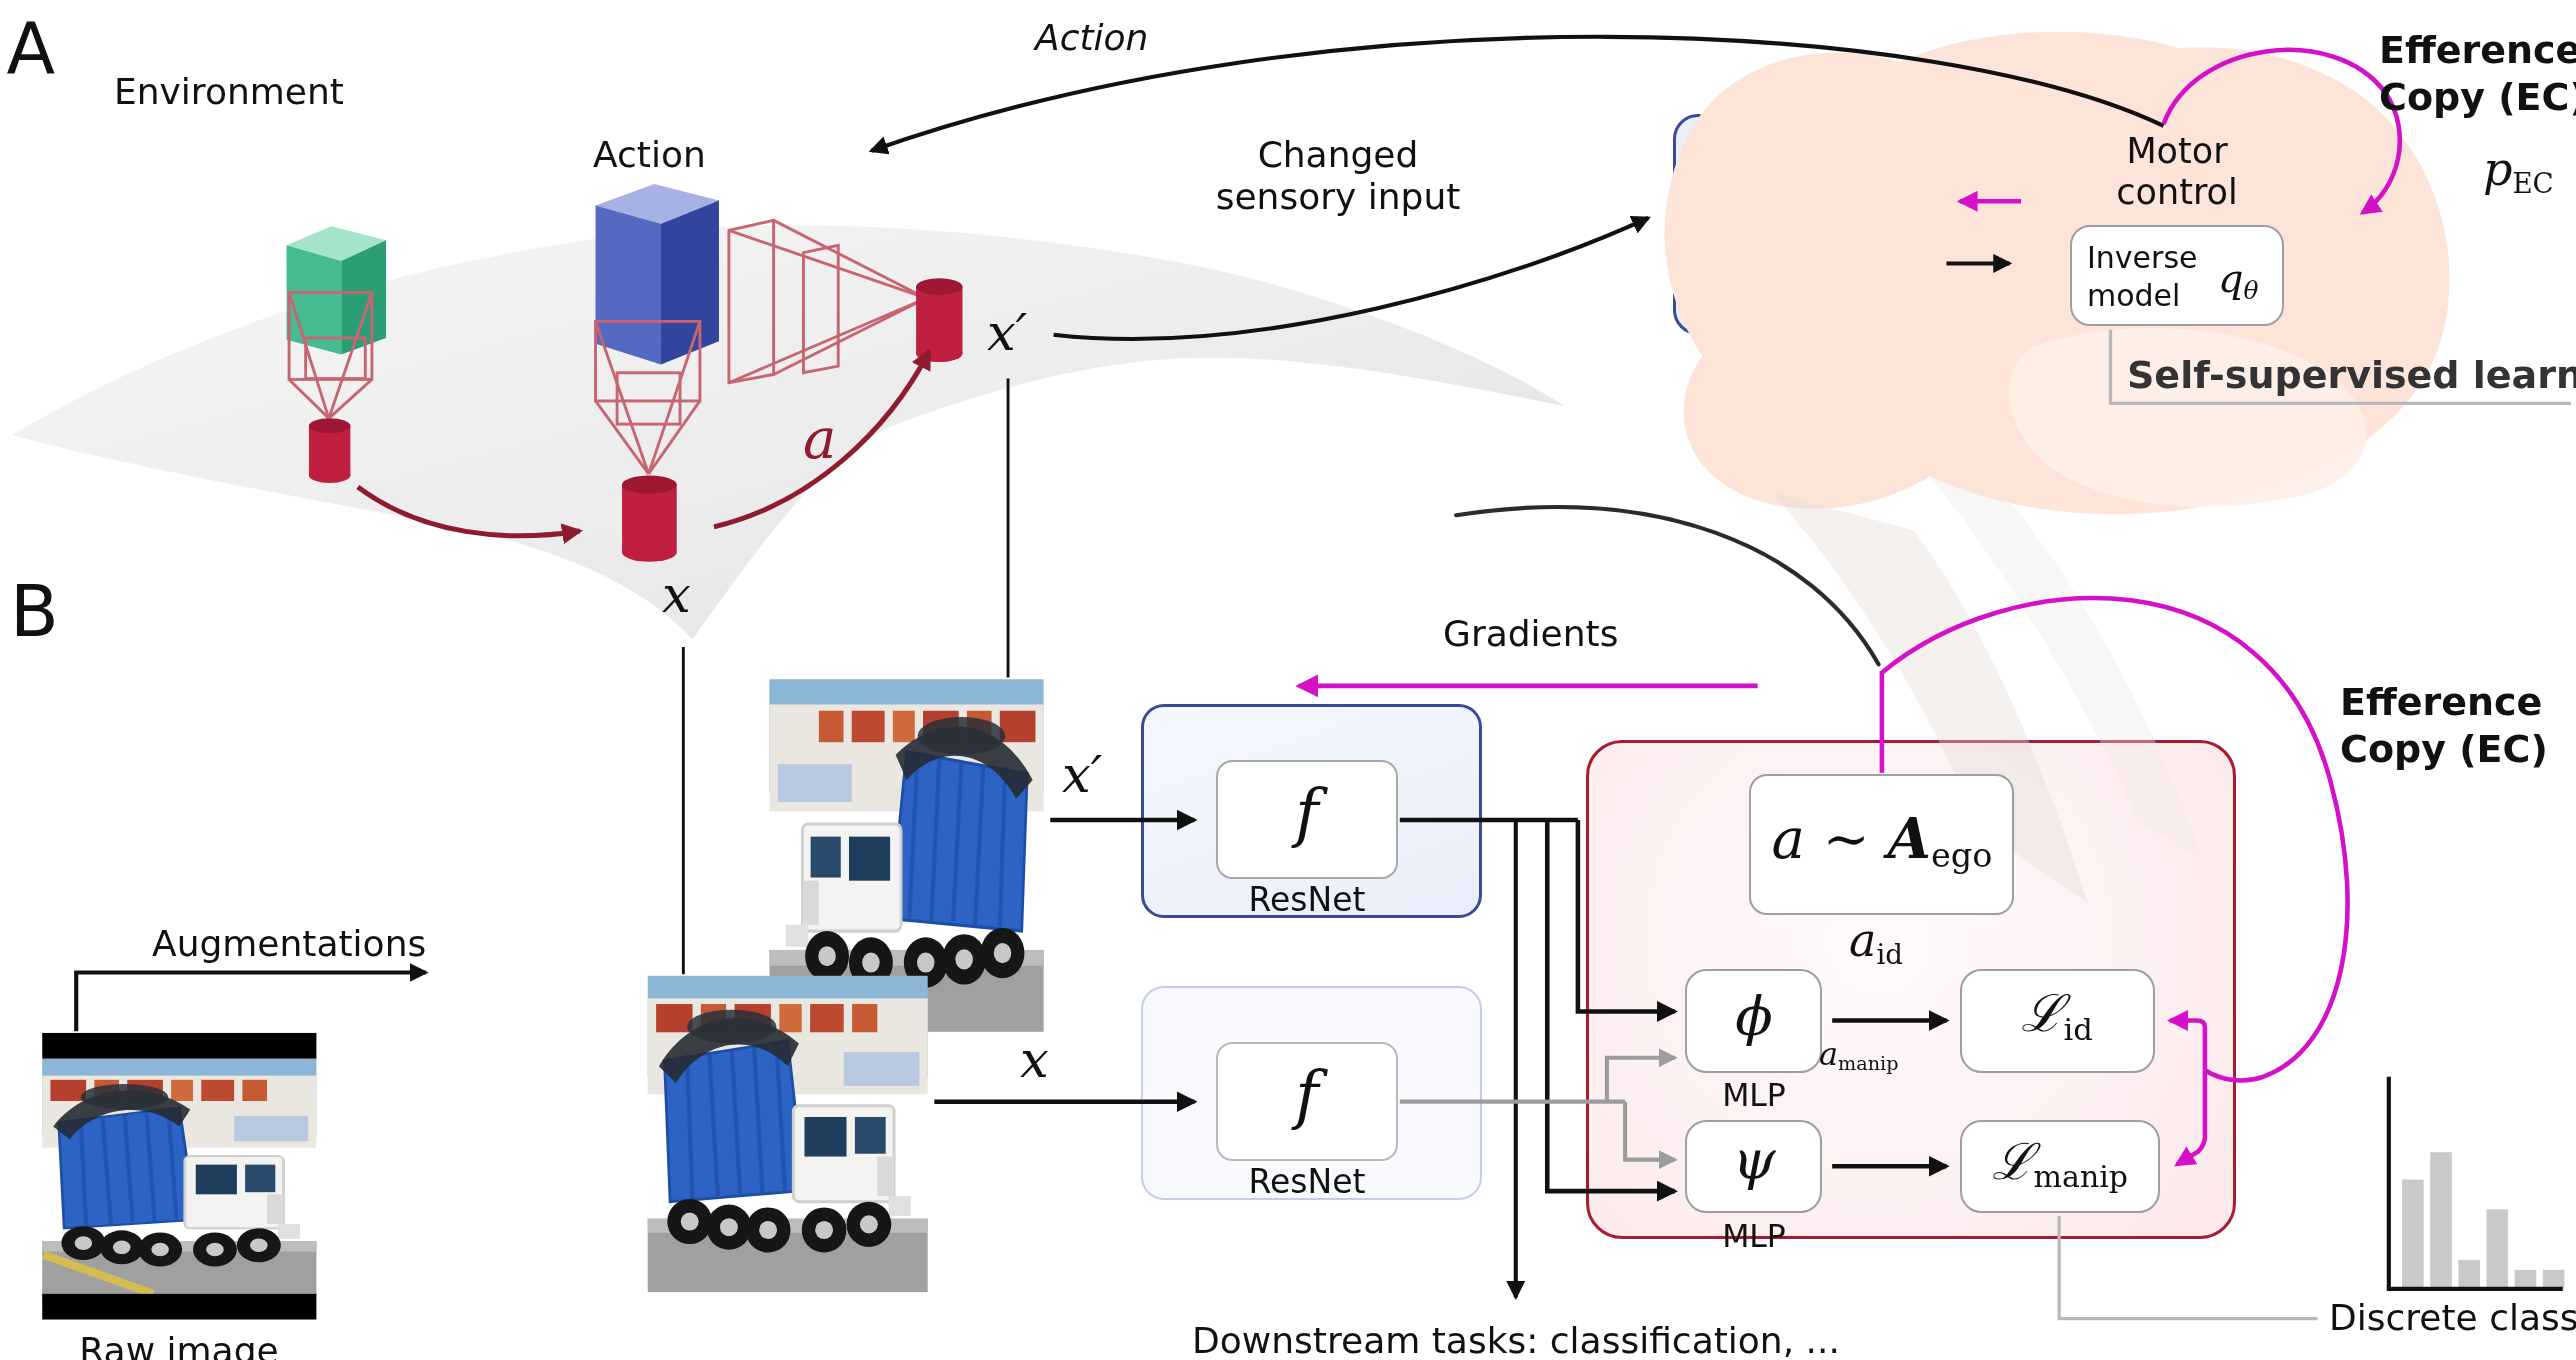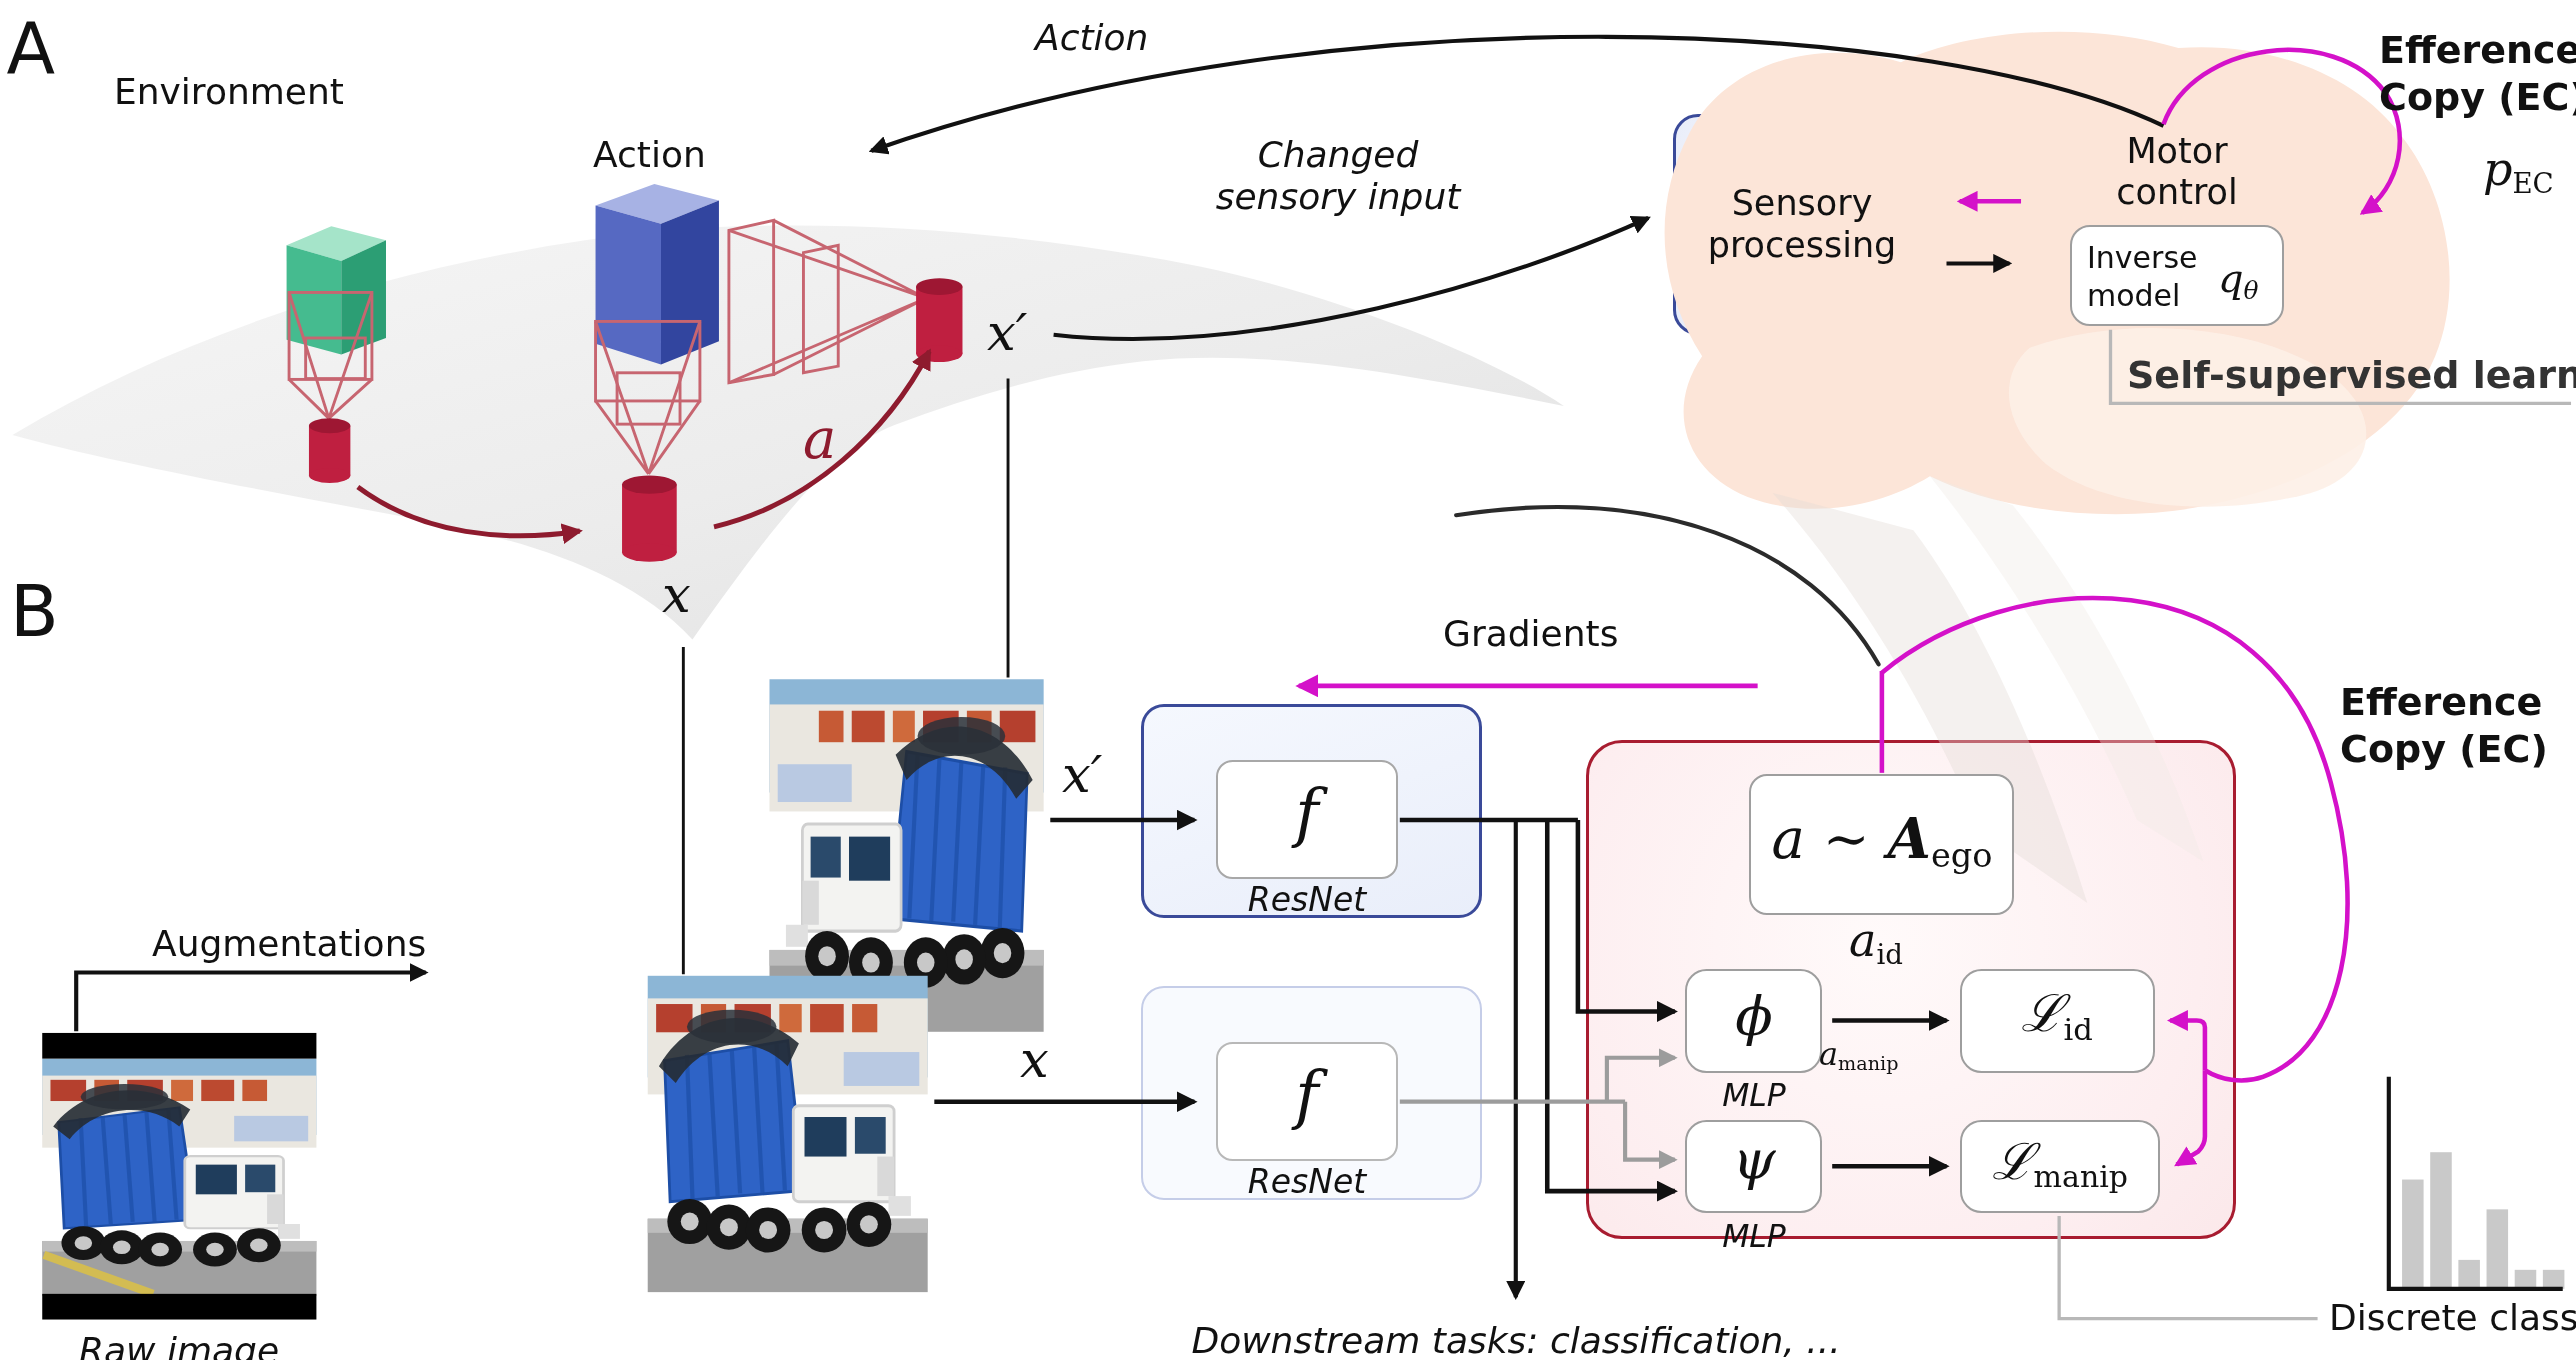--- a/index.html
+++ b/index.html
@@ -19,21 +19,21 @@
   .white-box { border:2.5px solid #9e9e9e; border-radius:18px; background:#ffffff; }
   .resnet-top { border:3.3px solid #3a4a99; border-radius:23px;
     background:linear-gradient(160deg,#f5f8fe 0%, #e9eefa 100%); }
   .resnet-bottom { border:2.5px solid #c5cde8; border-radius:23px; background:#f8fafe; }
   .f-box { border:2.5px solid #a8a8a8; border-radius:16.6px; background:#ffffff; }
   .redbox-b { border:3.3px solid #a81c30; border-radius:36px;
     background:radial-gradient(circle at 45% 40%, #fffafa 0%, #fdeef0 70%, #fbe8ea 100%); }
   .round26 { border-radius:21.5px; }
   
   .t { position:absolute; z-index:4; white-space:nowrap; line-height:1.18; }
-  .ctr { transform:translateX(-50%); text-align:center;font-style:italic; }
+  .ctr { transform:translateX(-50%); text-align:center; }
   .math { font-family:"DejaVu Serif","Liberation Serif",serif; font-style:italic; }
   .math .rm { font-style:normal; }
   sub.s { font-size:0.60em; vertical-align:-0.28em; font-style:normal;
           font-family:"DejaVu Serif","Liberation Serif",serif; }
   sub.si { font-size:0.62em; vertical-align:-0.28em; font-style:italic; }
   .bold { font-weight:bold; }
   .darkred { color:#8e1b2e; }
   .panel-letter { font-size:71px; font-weight:500; }
   .lbl44 { font-size:36px; }
   .boxlabel { font-size:35px; text-align:center; width:100%; }
@@ -259,26 +259,20 @@
   <div class="t lbl44" style="left:593px;top:134px;">Action</div>
   <div class="t lbl44" style="left:1035px;top:16.6px;font-style:italic;">Action</div>
   <div class="t lbl44 ctr" style="left:1338px;top:134px;">
     <div>Changed</div>
     <div>sensory input</div>
   </div>
   <div class="t math" style="left:662px;top:565px;font-size:51px;">x</div>
   <div class="t math" style="left:987px;top:303px;font-size:51px;">x′</div>
   <div class="t math darkred" style="left:803px;top:406px;font-size:56px;">a</div>
 
-  <div class="t" style="left:1673px;top:114px;width:258px;height:221px;">
-    <div class="flexmid" style="flex-direction:column;">
-      <div class="boxlabel">Sensory</div>
-      <div class="boxlabel">processing</div>
-    </div>
-  </div>
   <div class="t" style="left:2024px;top:131px;width:306px;">
     <div class="boxlabel">Motor</div>
     <div class="boxlabel">control</div>
   </div>
   <div class="t" style="left:2087px;top:239px;font-size:30px;line-height:1.25;">
     <div>Inverse</div>
     <div>model</div>
   </div>
   <div class="t math" style="left:2218px;top:255px;font-size:40px;"><span>q</span><sub class="si">θ</sub></div>
 

